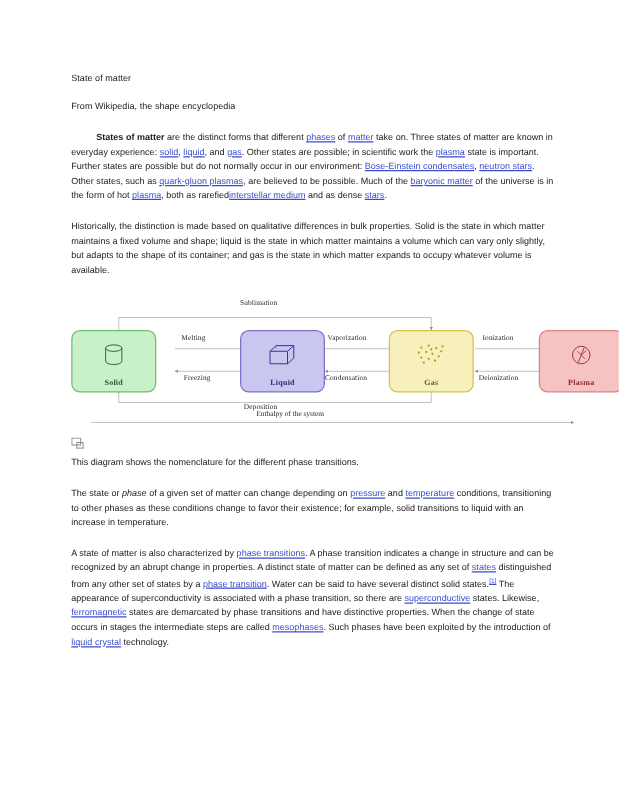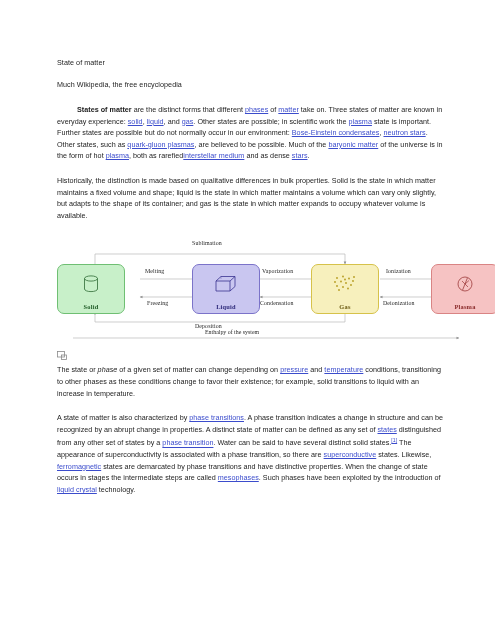--- a/index.html
+++ b/index.html
@@ -123,21 +123,21 @@
     line-height: 11.6px;
     margin: 0 0 13px 0;
   }
 </style>
 </head>
 <body>
 
 <div class="page">
 
   <div class="doc-title">State of matter</div>
-  <div class="doc-subtitle">Much Wikipedia, the free encyclopedia</div>
+  <div class="doc-subtitle">From Wikipedia, the shape encyclopedia</div>
 
   <p class="body-text"><b>States of matter</b><span> are the distinct forms that different </span><a class="wlink" href="#">phases</a><span> of </span><a class="wlink" href="#">matter</a><span> take on. Three states of matter are known in everyday experience: </span><a class="wlink" href="#">solid</a><span>, </span><a class="wlink" href="#">liquid</a><span>, and </span><a class="wlink" href="#">gas</a><span>. Other states are possible; in scientific work the </span><a class="wlink" href="#">plasma</a><span> state is important. Further states are possible but do not normally occur in our environment: </span><a class="wlink" href="#">Bose-Einstein condensates</a><span>, </span><a class="wlink" href="#">neutron stars</a><span>. Other states, such as </span><a class="wlink" href="#">quark-gluon plasmas</a><span>, are believed to be possible. Much of the </span><a class="wlink" href="#">baryonic matter</a><span> of the universe is in the form of hot </span><a class="wlink" href="#">plasma</a><span>, both as rarefied</span><a class="wlink" href="#">interstellar medium</a><span> and as dense </span><a class="wlink" href="#">stars</a><span>.</span></p>
 
   <p class="body-text">Historically, the distinction is made based on qualitative differences in bulk properties. Solid is the state in which matter maintains a fixed volume and shape; liquid is the state in which matter maintains a volume which can vary only slightly, but adapts to the shape of its container; and gas is the state in which matter expands to occupy whatever volume is available.</p>
 
   <div class="figure">
     <div class="diagram">
 
       <svg class="diagram-lines" viewBox="0 0 408 108">
         <defs>
@@ -238,18 +238,19 @@
     </div>
 
     <span class="enlarge-icon">
       <svg width="12" height="10" viewBox="0 0 12 10">
         <rect x="0.5" y="0.5" width="7" height="5.5" fill="none" stroke="#8a8a8a" stroke-width="0.8"></rect>
         <rect x="4.5" y="4" width="5" height="4.5" fill="none" stroke="#8a8a8a" stroke-width="0.8"></rect>
       </svg>
     </span>
   </div>
 
+  <p class="caption">This diagram shows the nomenclature for the different phase transitions.</p>
 
   <p class="body-text"><span>The state or </span><i>phase</i><span> of a given set of matter can change depending on </span><a class="wlink" href="#">pressure</a><span> and </span><a class="wlink" href="#">temperature</a><span> conditions, transitioning to other phases as these conditions change to favor their existence; for example, solid transitions to liquid with an increase in temperature.</span></p>
 
   <p class="body-text"><span>A state of matter is also characterized by </span><a class="wlink" href="#">phase transitions</a><span>. A phase transition indicates a change in structure and can be recognized by an abrupt change in properties. A distinct state of matter can be defined as any set of </span><a class="wlink" href="#">states</a><span> distinguished from any other set of states by a </span><a class="wlink" href="#">phase transition</a><span>. Water can be said to have several distinct solid states.</span><sup class="ref"><a href="#">[1]</a></sup><span> The appearance of superconductivity is associated with a phase transition, so there are </span><a class="wlink" href="#">superconductive</a><span> states. Likewise, </span><a class="wlink" href="#">ferromagnetic</a><span> states are demarcated by phase transitions and have distinctive properties. When the change of state occurs in stages the intermediate steps are called </span><a class="wlink" href="#">mesophases</a><span>. Such phases have been exploited by the introduction of </span><a class="wlink" href="#">liquid crystal</a><span> technology.</span></p>
 
 </div>
 
 </body></html>

